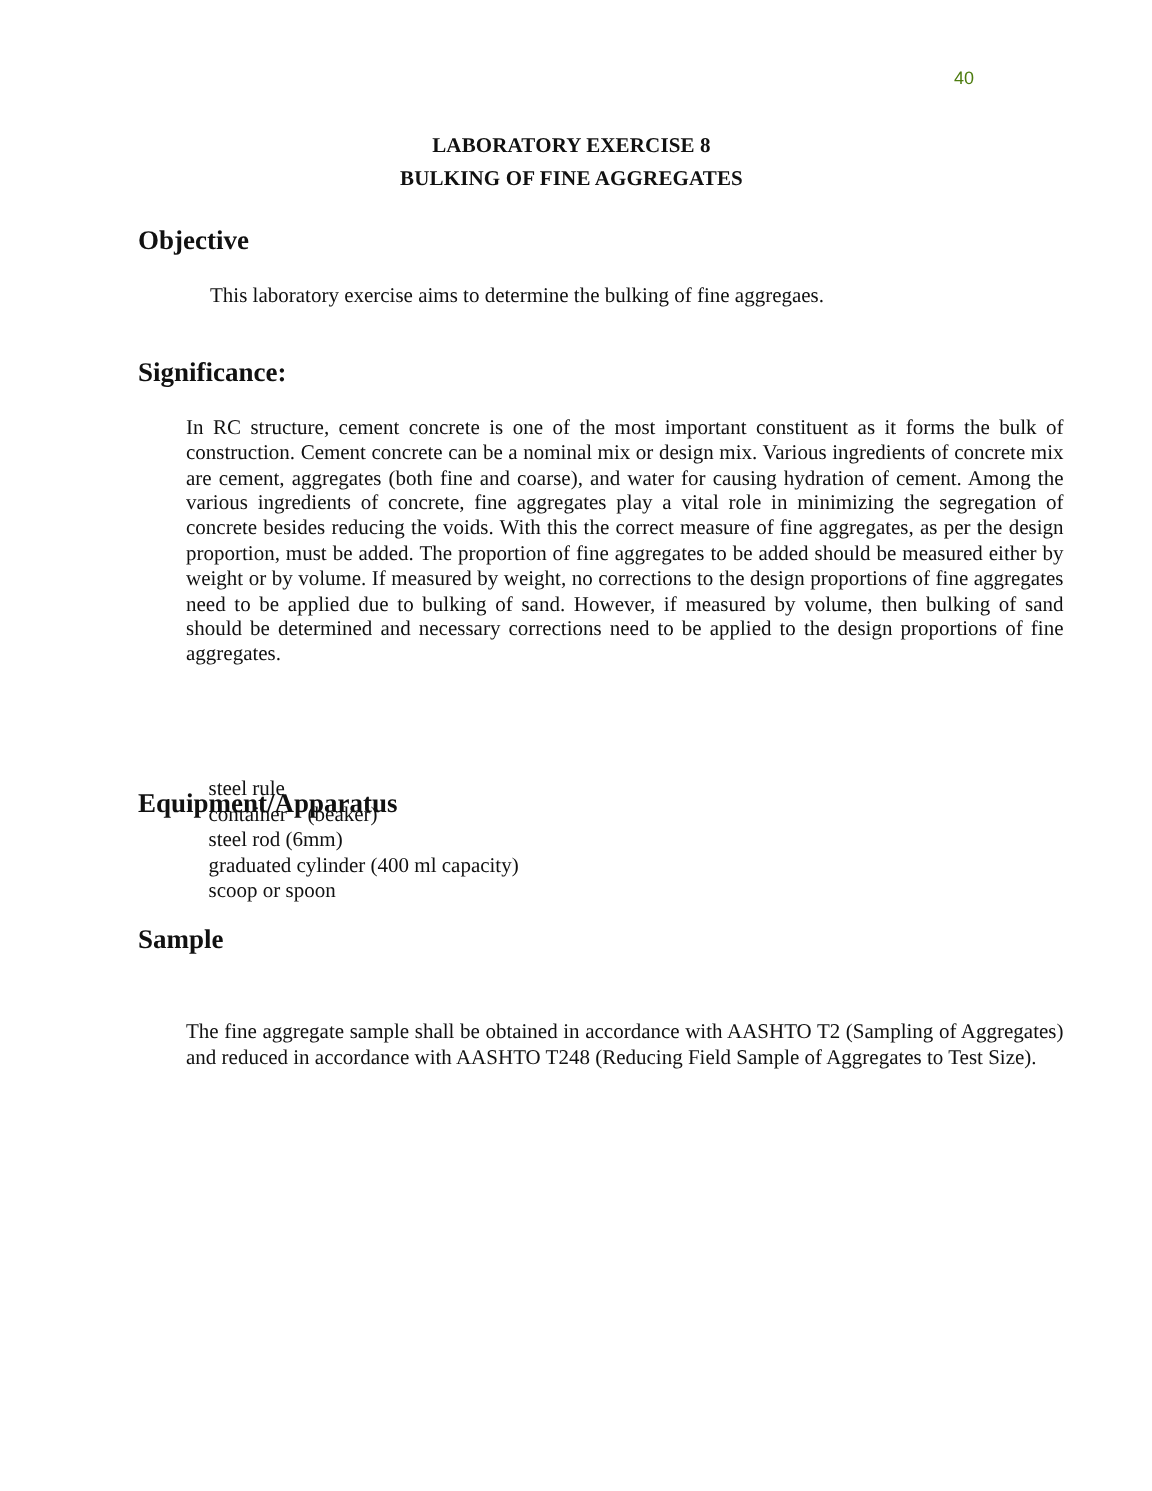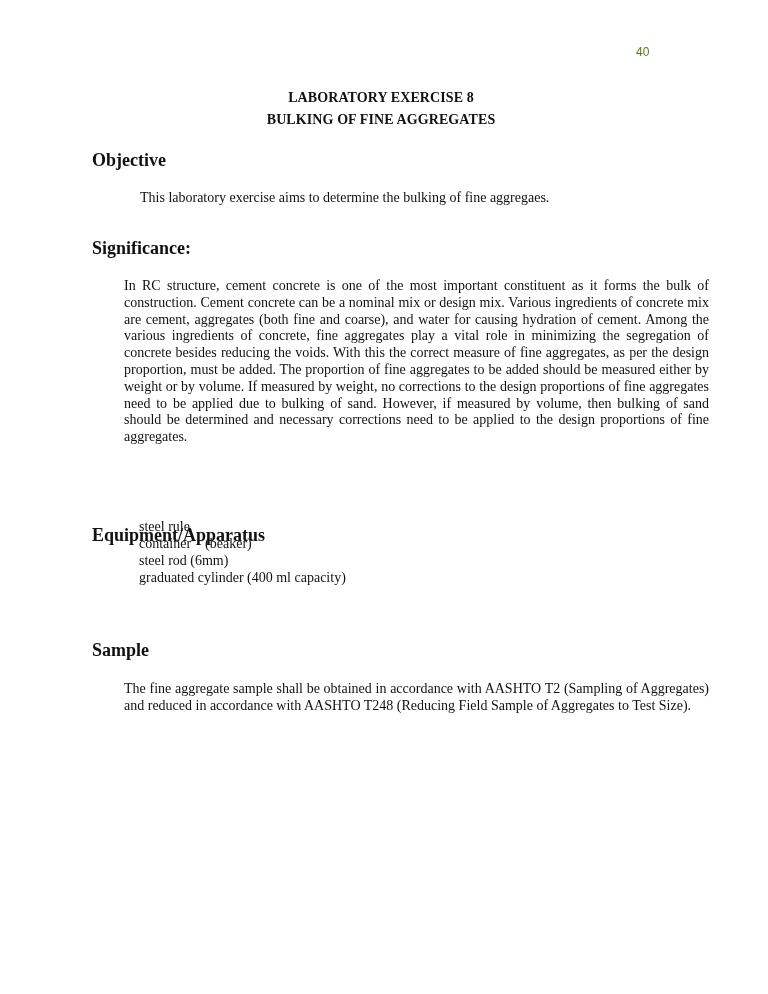--- a/index.html
+++ b/index.html
@@ -80,16 +80,17 @@
 
 <div class="heading" style="top:238px;">Significance:</div>
 <div class="para" style="top:278px;"> In RC structure, cement concrete is one of the most important constituent as it forms the bulk of construction. Cement concrete can be a nominal mix or design mix. Various ingredients of concrete mix are cement, aggregates (both fine and coarse), and water for causing hydration of cement. Among the various ingredients of concrete, fine aggregates play a vital role in minimizing the segregation of concrete besides reducing the voids. With this the correct measure of fine aggregates, as per the design proportion,  must be added. The proportion of fine aggregates to be added should be measured either by weight or by volume. If measured by weight, no corrections to the design proportions of fine aggregates need to be applied due to bulking of sand. However, if measured by volume, then bulking of sand should be determined and necessary corrections need to be applied to the design proportions of fine aggregates.</div>
 
 <div class="heading" style="top:485px;margin-top:40px;">Equipment/Apparatus</div>
 <ul class="equip-list">
   <li>steel rule</li>
   <li>container    (beaker)</li>
   <li>steel rod (6mm)</li>
   <li>graduated cylinder (400 ml capacity)</li>
+  <li>scoop or spoon</li>
 </ul>
 
-<div class="heading" style="top:640px;">Sample</div>
+<div class="heading" style="top:616px;">Sample</div>
 <div class="para" style="top:681px;"> The fine aggregate sample shall be obtained in accordance with AASHTO T2 (Sampling of Aggregates) and reduced in accordance with AASHTO T248 (Reducing Field Sample of Aggregates to Test Size).</div>
 
 </body></html>

